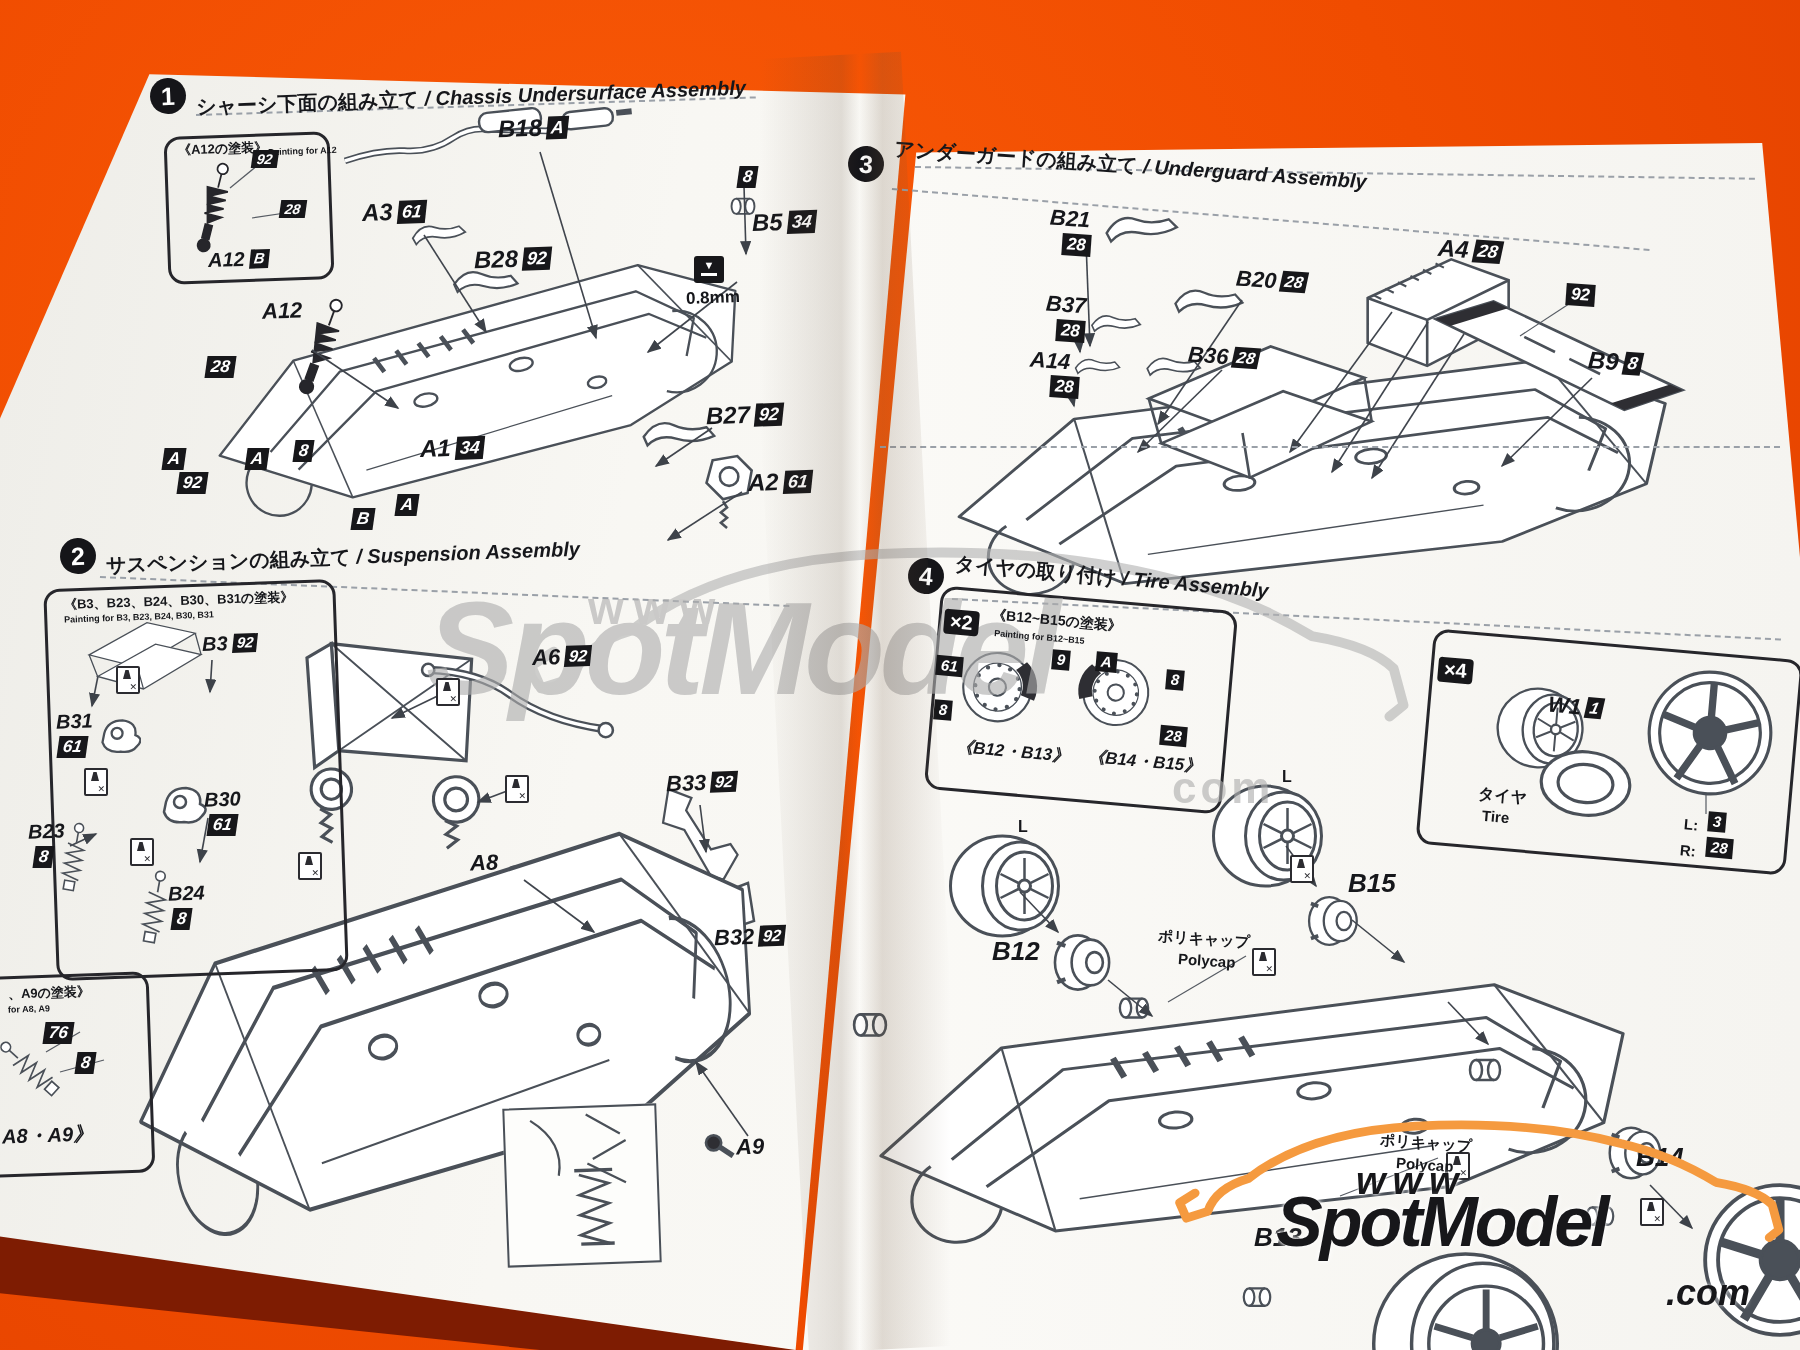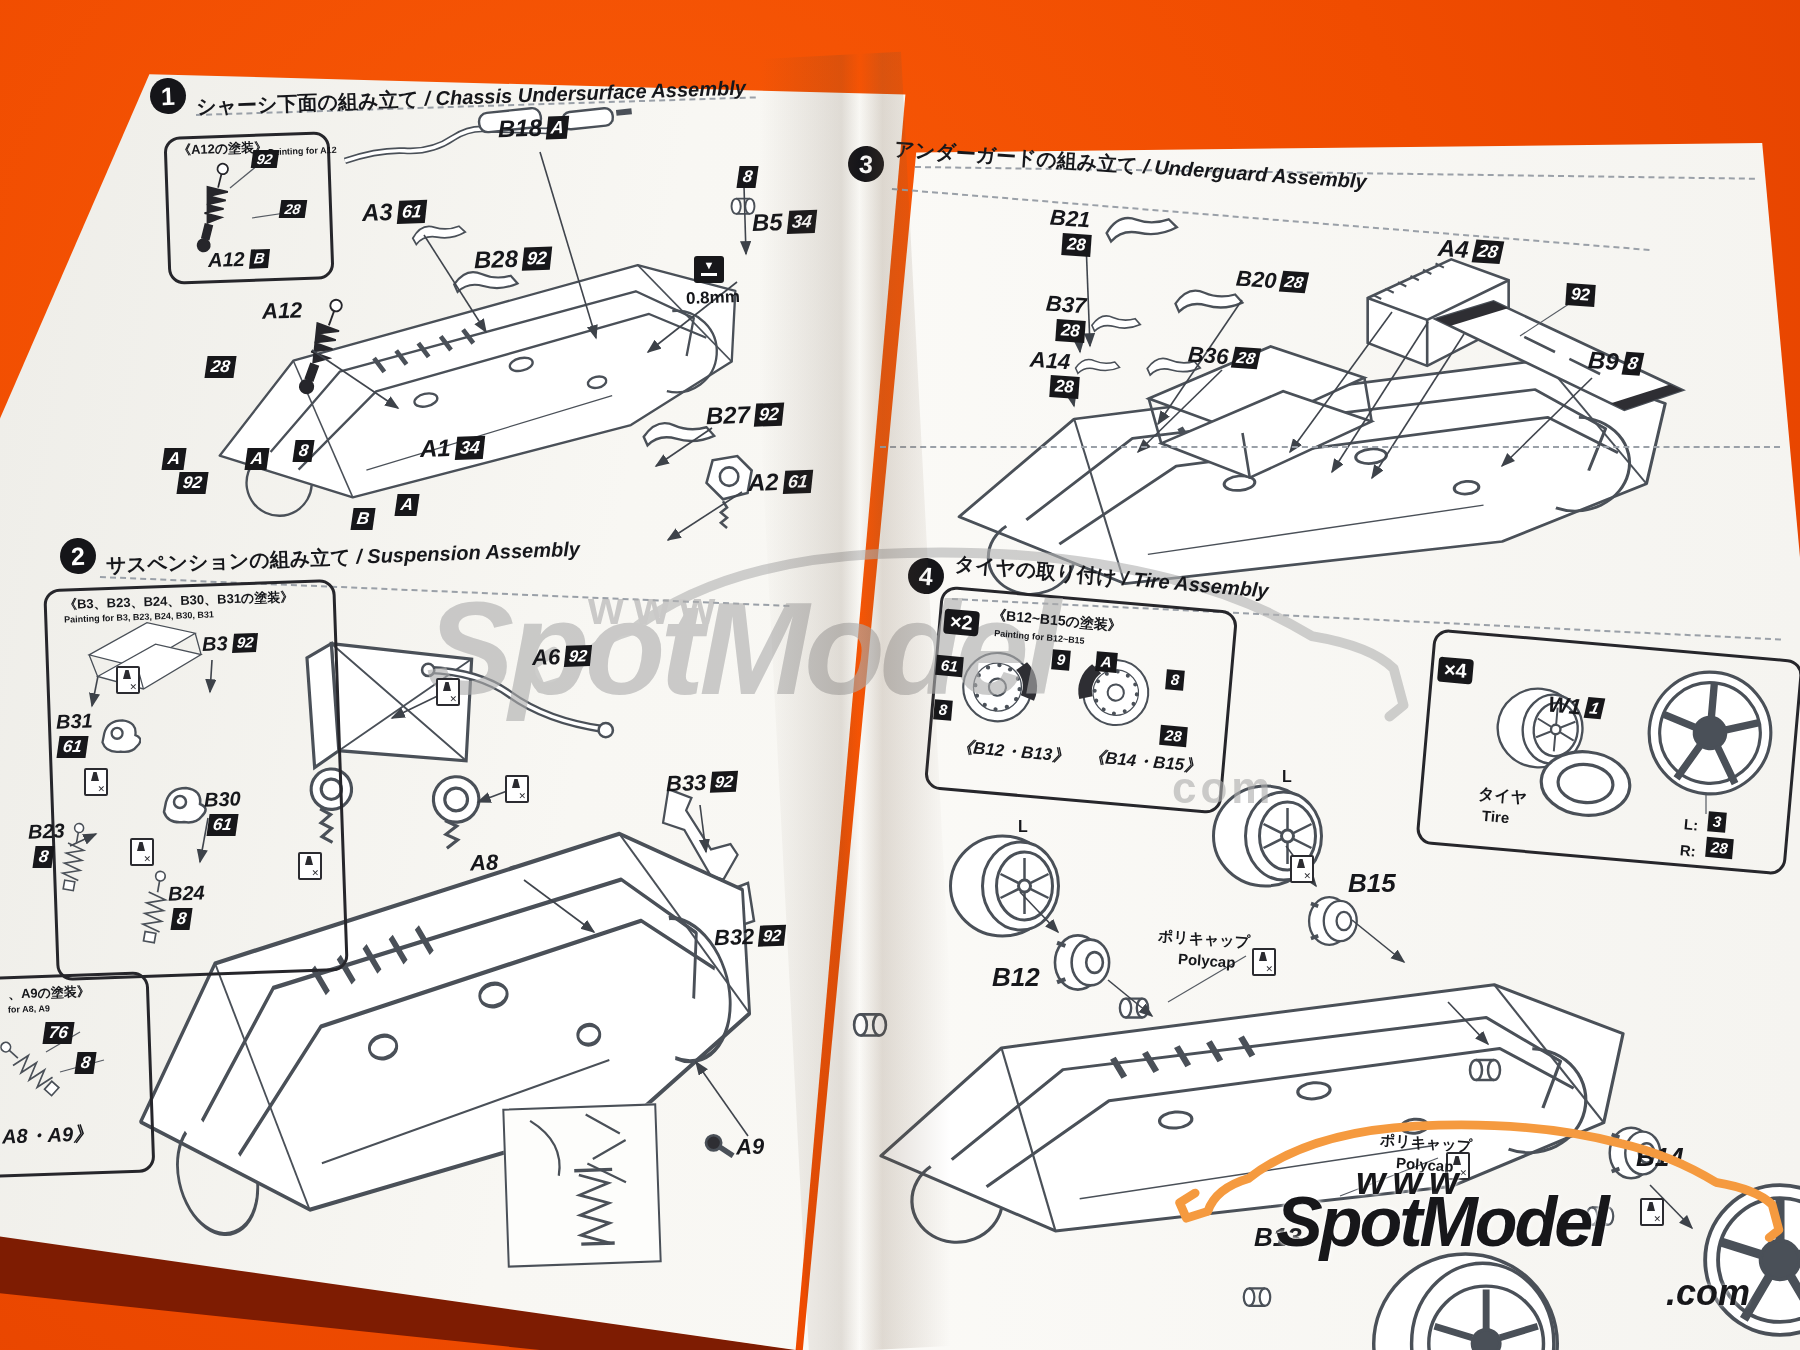--- a/index.html
+++ b/index.html
@@ -511,21 +511,21 @@
   <div class="lbl s22 rr5" style="left:1548px;top:694px"><span>W1</span><span class="bi">1</span></div>
   <div class="note rr5 s15" style="left:1478px;top:786px;font-size:16px">タイヤ</div>
   <div class="note rr5" style="left:1482px;top:808px;font-size:15px;font-style:normal">Tire</div>
   <div class="note rr5" style="left:1684px;top:816px;font-size:15px"><span>L:</span></div>
   <div class="bg rr5" style="left:1708px;top:812px;font-size:15px">3</div>
   <div class="note rr5" style="left:1680px;top:842px;font-size:15px"><span>R:</span></div>
   <div class="bg rr5" style="left:1706px;top:838px;font-size:15px">28</div>
 
   <div class="note" style="left:1018px;top:818px;font-size:16px">L</div>
   <div class="note" style="left:1282px;top:768px;font-size:16px">L</div>
-  <div class="lbl" style="left:992px;top:962px;font-size:26px">B12</div>
+  <div class="lbl" style="left:992px;top:936px;font-size:26px">B12</div>
   <div class="lbl" style="left:1348px;top:868px;font-size:26px">B15</div>
   <div class="note rr" style="left:1158px;top:930px;font-size:15px">ポリキャップ</div>
   <div class="note rr" style="left:1178px;top:952px;font-size:15px;font-style:normal">Polycap</div>
   <div class="note rr" style="left:1380px;top:1134px;font-size:15px">ポリキャップ</div>
   <div class="note rr" style="left:1396px;top:1156px;font-size:15px;font-style:normal">Polycap</div>
   <div class="lbl" style="left:1254px;top:1222px;font-size:26px">B13</div>
   <div class="lbl" style="left:1636px;top:1142px;font-size:26px">B14</div>
 
   <div class="glue" style="left:116px;top:666px"></div>
   <div class="glue" style="left:84px;top:768px"></div>

